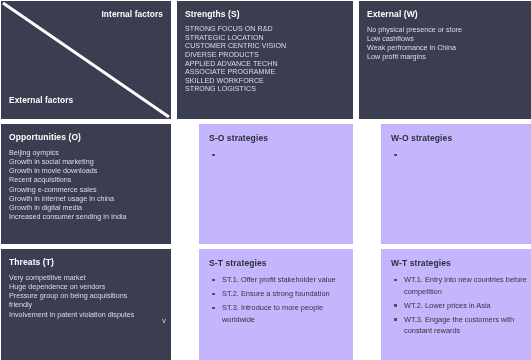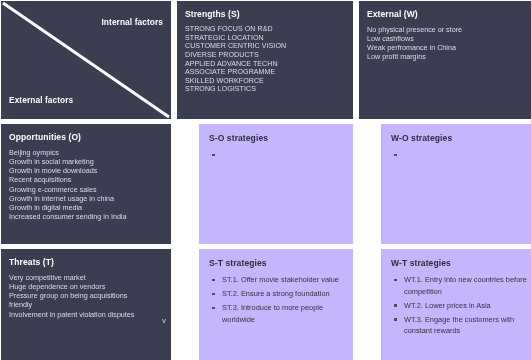--- a/index.html
+++ b/index.html
@@ -114,21 +114,21 @@
     display: block;
   }
   .hdr-label {
     position: absolute;
     font-size: 8.3px;
     font-weight: bold;
     color: #ffffff;
     letter-spacing: 0.1px;
     white-space: nowrap;
   }
-  .hdr-internal { top: 16px; right: 8px; }
+  .hdr-internal { top: 8px; right: 8px; }
   .hdr-external { bottom: 14px; left: 8px; }
 
   .stray-mark {
     position: absolute;
     right: 5px;
     bottom: 47px;
     font-size: 7.5px;
     color: #d7d9df;
     line-height: 1;
   }
@@ -205,21 +205,21 @@
       <li>Huge dependence on vendors</li>
       <li>Pressure group on being acquisitions friendly</li>
       <li>Involvement in patent violation disputes</li>
     </ul>
     <span class="stray-mark">v</span>
   </div>
 
   <div class="cell light">
     <div class="cell-title">S-T strategies</div>
     <ul class="bullet-list">
-      <li>ST.1. Offer movie stakeholder value</li>
+      <li>ST.1. Offer profit stakeholder value</li>
       <li>ST.2. Ensure a strong foundation</li>
       <li>ST.3. Introduce to more people worldwide</li>
     </ul>
   </div>
 
   <div class="cell light">
     <div class="cell-title">W-T strategies</div>
     <ul class="bullet-list">
       <li>WT.1. Entry into new countries before competition</li>
       <li>WT.2. Lower prices in Asia</li>

